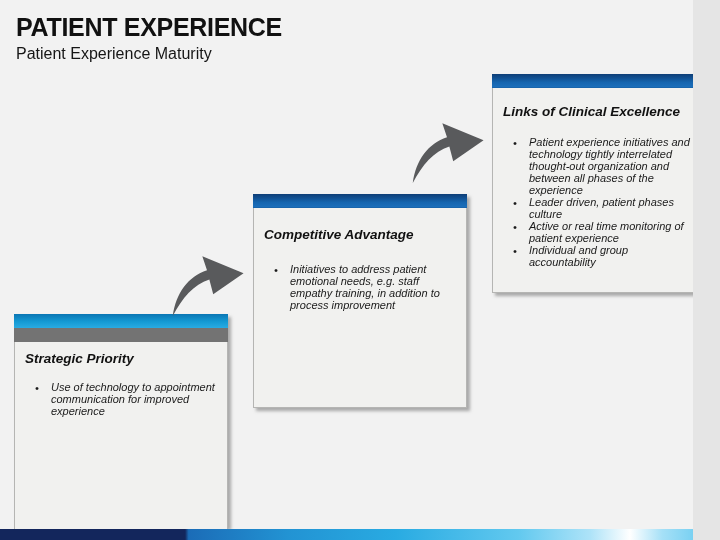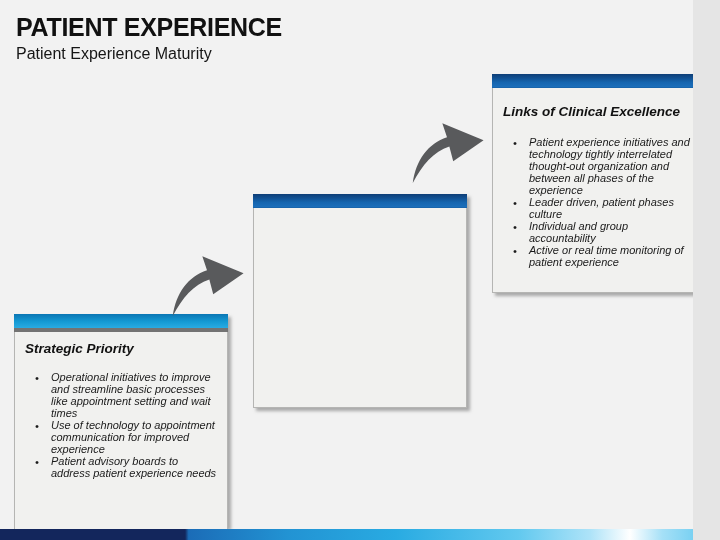--- a/index.html
+++ b/index.html
@@ -38,21 +38,21 @@
     position:relative;padding-left:26px;
     font-size:11px;line-height:12px;color:#1a1a1a;
   }
   ul.bullets li::before{
     content:"\2022";position:absolute;left:10px;top:0;
     font-size:11px;line-height:14px;color:#1a1a1a;
   }
   
   .box1{left:14px;top:314px;width:214px;height:213px;}
   .box1 .body{height:199px;}
-  .box1 .box-title{padding-top:9px;margin:4px 0 15px 0;}
+  .box1 .box-title{padding-top:9px;margin:14px 0 15px 0;}
   .box2{left:253px;top:194px;width:214px;height:214px;}
   .box2 .body{height:200px;}
   .box2 .box-title{padding-top:19px;margin:0 0 21px 0;}
   .box3{left:492px;top:74px;width:214px;height:219px;}
   .box3 .body{height:205px;}
   .box3 .box-title{padding-top:16px;margin:0 0 17px 0;}
   
   .arrow{position:absolute;width:82px;height:70px;}
   .arrow1{left:166px;top:250px;}
   .arrow2{left:406px;top:117px;}
@@ -72,44 +72,44 @@
 <div class="slide">
 
   <div class="page-title">PATIENT EXPERIENCE</div>
   <div class="page-subtitle">Patient Experience Maturity</div>
 
   <div class="box box1">
     <div class="bar bar-light"></div>
     <div class="body">
       <div class="box-title">Strategic Priority</div>
       <ul class="bullets">
-          <li>Operational initiatives to improve and streamline basic processes like appointment setting and wait times</li>
           <li>Use of technology to appointment communication for improved experience</li>
-          <li>Patient advisory boards to address patient experience needs</li>
         </ul>
     </div>
   </div>
 
   <div class="box box2">
     <div class="bar bar-dark"></div>
     <div class="body">
+      <div class="box-title">Competitive Advantage</div>
       <ul class="bullets">
+          <li>Initiatives to address patient emotional needs, e.g. staff empathy training, in addition to process improvement</li>
         </ul>
     </div>
   </div>
 
   <div class="box box3">
     <div class="bar bar-dark"></div>
     <div class="body">
       <div class="box-title">Links of Clinical Excellence</div>
       <ul class="bullets">
           <li>Patient experience initiatives and technology tightly interrelated thought-out organization and between all phases of the experience</li>
           <li>Leader driven, patient phases culture</li>
+          <li>Active or real time monitoring of patient experience</li>
           <li>Individual and group accountability</li>
-          <li>Active or real time monitoring of patient experience</li>
         </ul>
     </div>
   </div>
 
   <svg class="arrow arrow1" viewBox="0 0 100 90" aria-hidden="true">
     <path d="M6,85 C10,55 26,34 50,26 L44,8 L97,30 L58,57 L53,38 C33,44 18,62 6,85 Z" fill="#595a5c"></path>
   </svg>
   <svg class="arrow arrow2" viewBox="0 0 100 90" aria-hidden="true">
     <path d="M6,85 C10,55 26,34 50,26 L44,8 L97,30 L58,57 L53,38 C33,44 18,62 6,85 Z" fill="#595a5c"></path>
   </svg>

